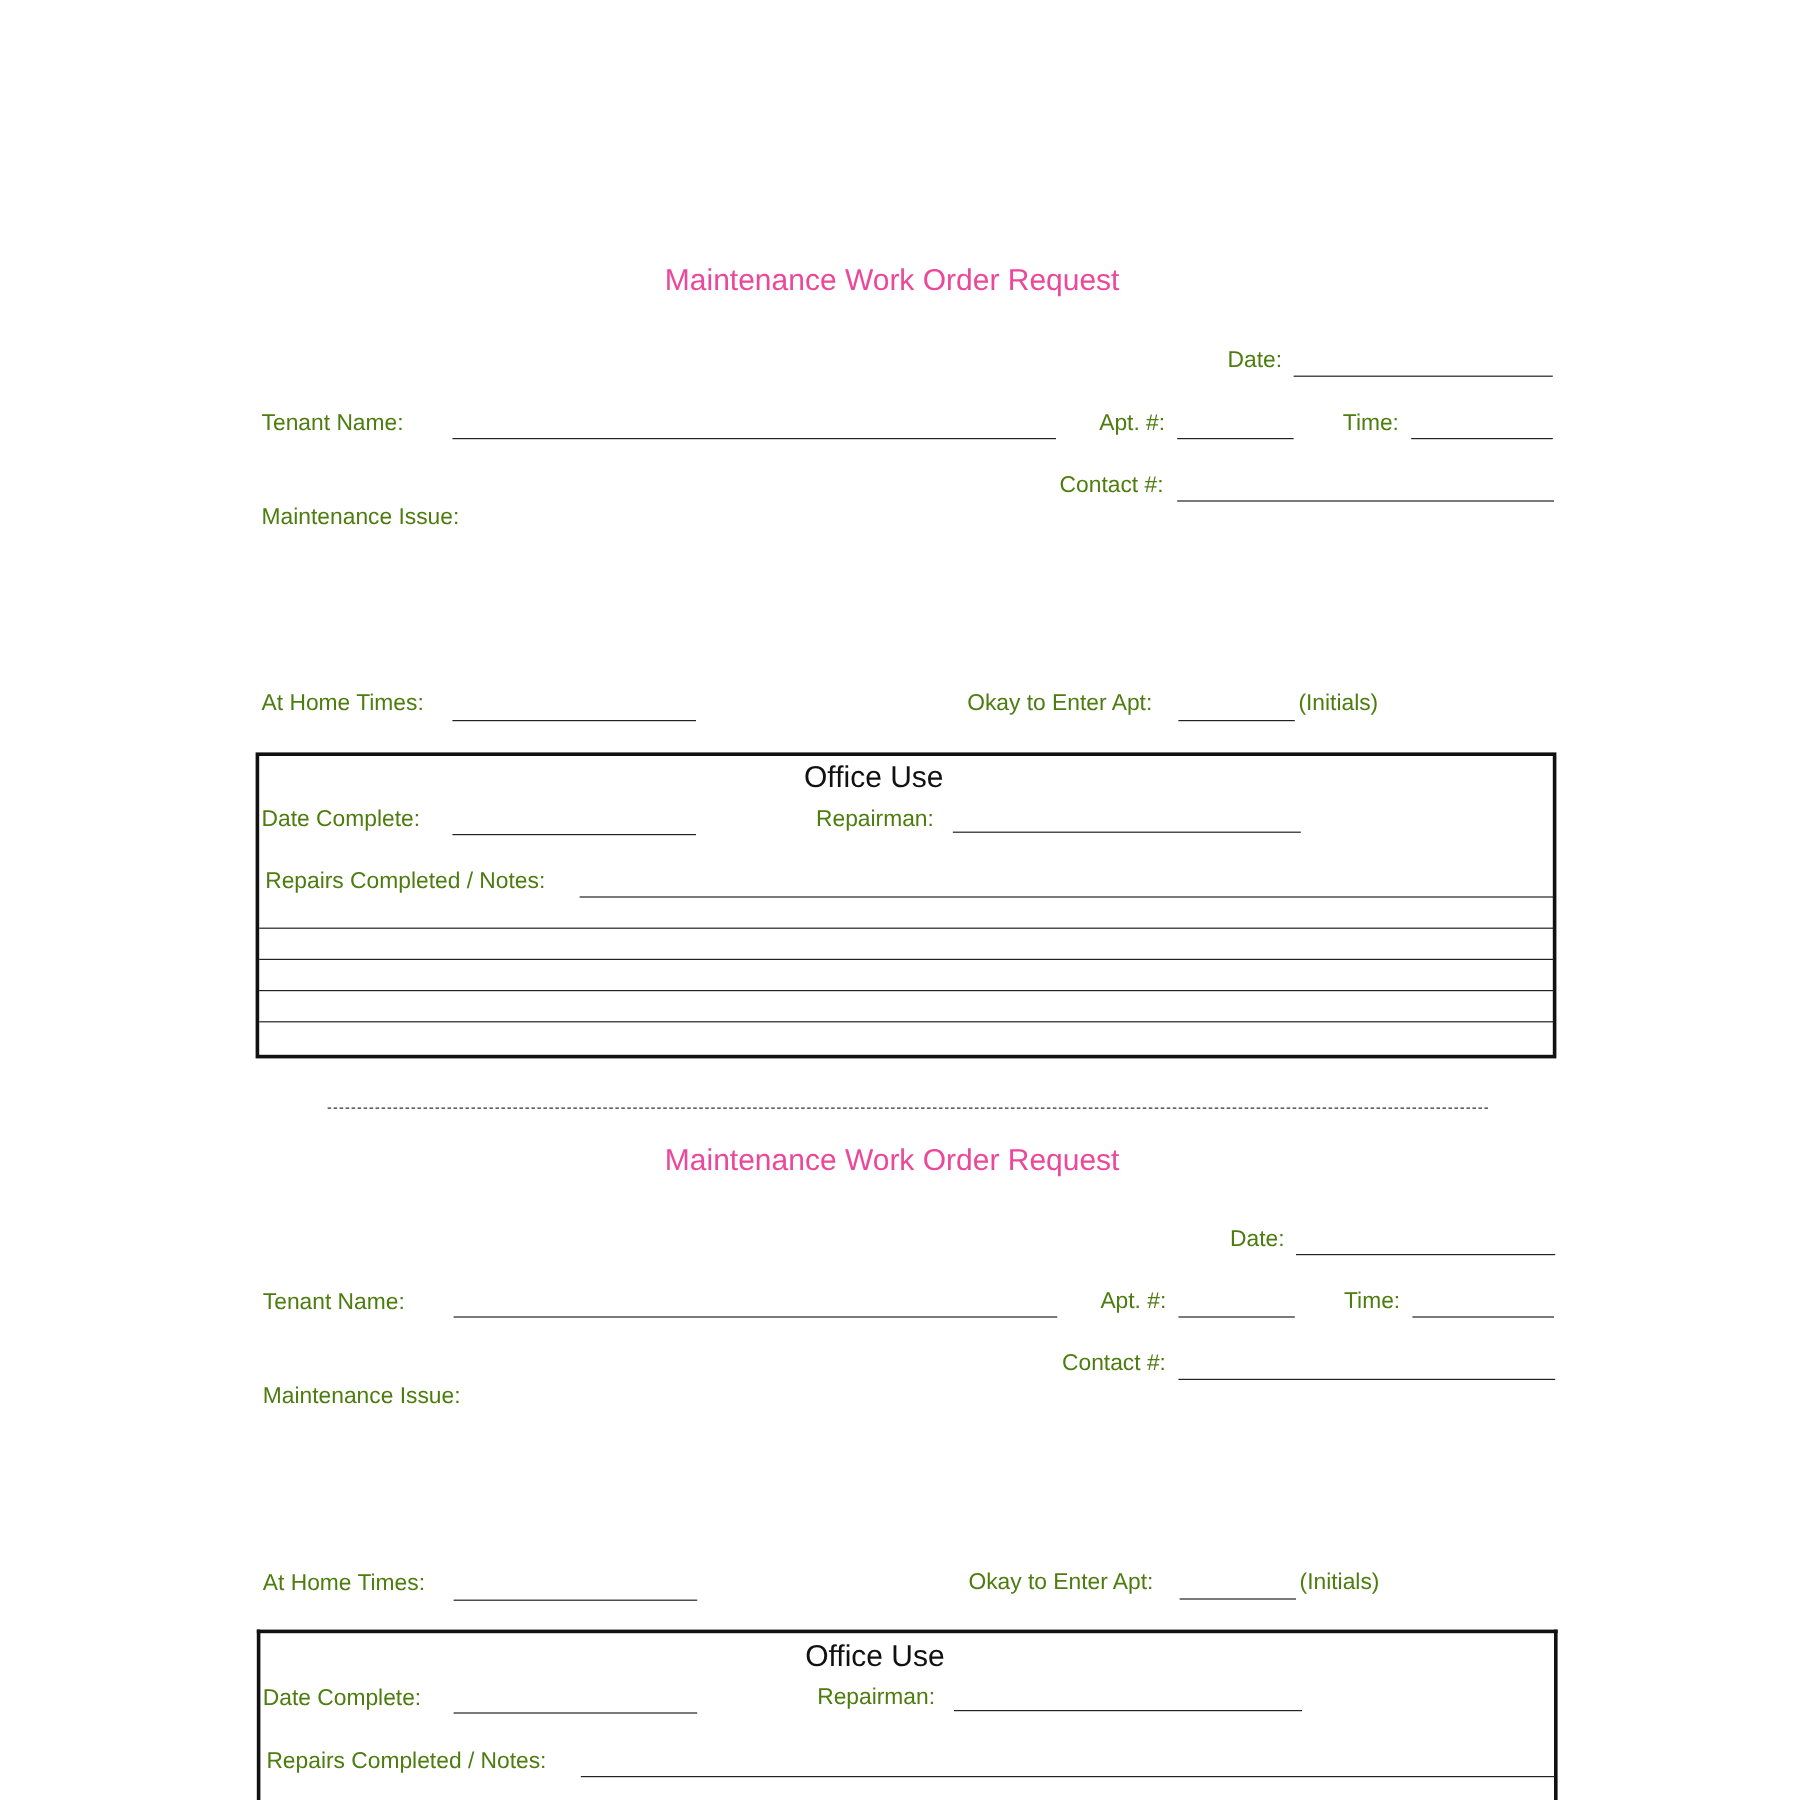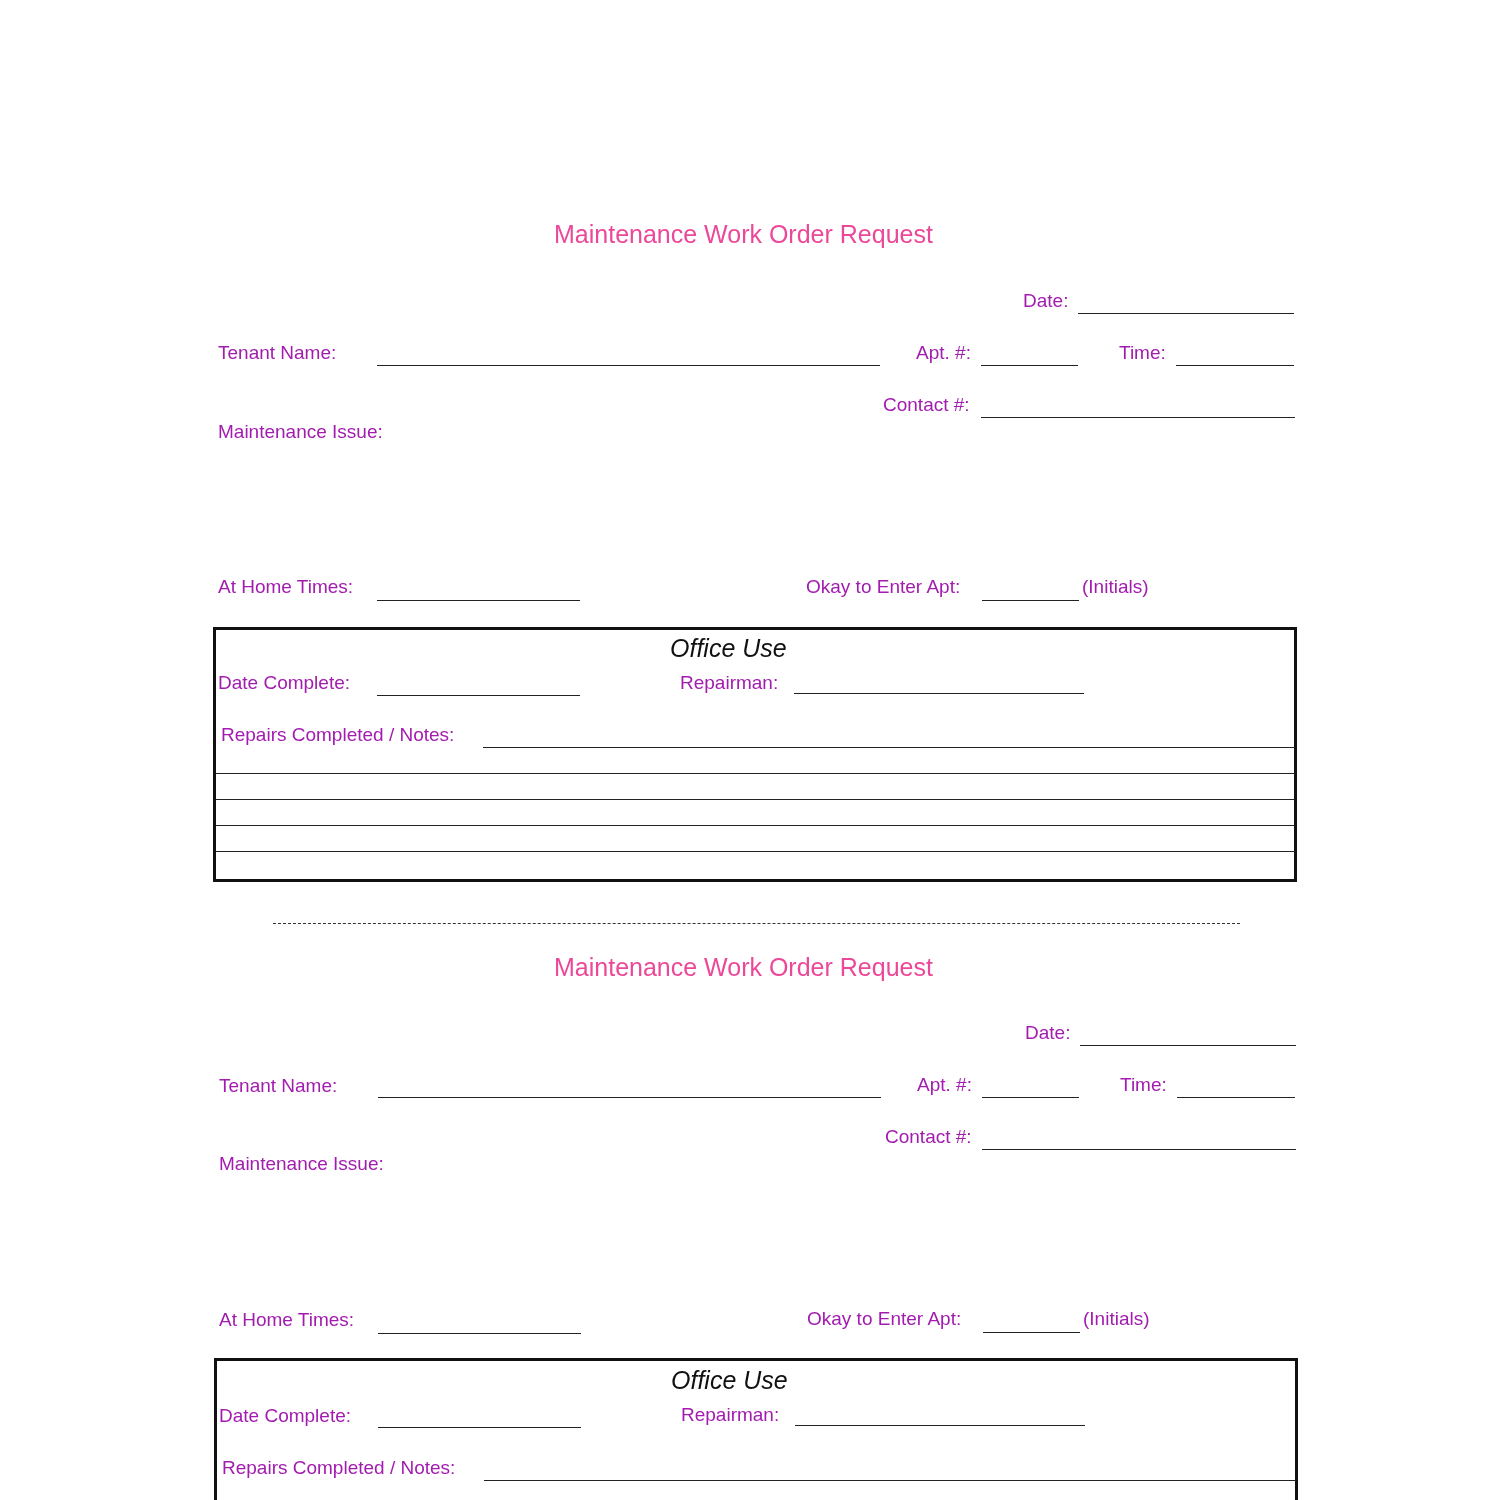--- a/index.html
+++ b/index.html
@@ -1,23 +1,23 @@
 <!DOCTYPE html>
 <html><head>
 <meta charset="utf-8">
 <style>
   html, body { margin:0; padding:0; background:#ffffff; }
   body { width:1500px; height:1500px; position:relative; overflow:hidden;
          font-family:"Liberation Sans", sans-serif; color:#111; }
   .abs { position:absolute; white-space:nowrap; }
   .title { font-size:25px; color:#ec4899; }
-  .lbl { font-size:19px; color:#a21caf; }
+  .lbl { font-size:19px; color:#4d7c0f; }
   .line { position:absolute; height:0; border-top:1.6px solid #222; }
   .box { position:absolute; border:3px solid #111; box-sizing:border-box; }
-  .office-title { font-size:25px; color:#111;font-style:italic; }
+  .office-title { font-size:25px; color:#111; }
   .dashed { position:absolute; height:0; border-top:1.5px dashed #333; }
 </style>
 </head>
 <body>
 
 <div>
   <div class="abs title" style="left:554px; top:220px;">Maintenance Work Order Request</div>
 
   <div class="abs lbl" style="left:1023px; top:290px;">Date:</div>
   <div class="line" style="left:1078px; top:313px; width:216px;"></div>

